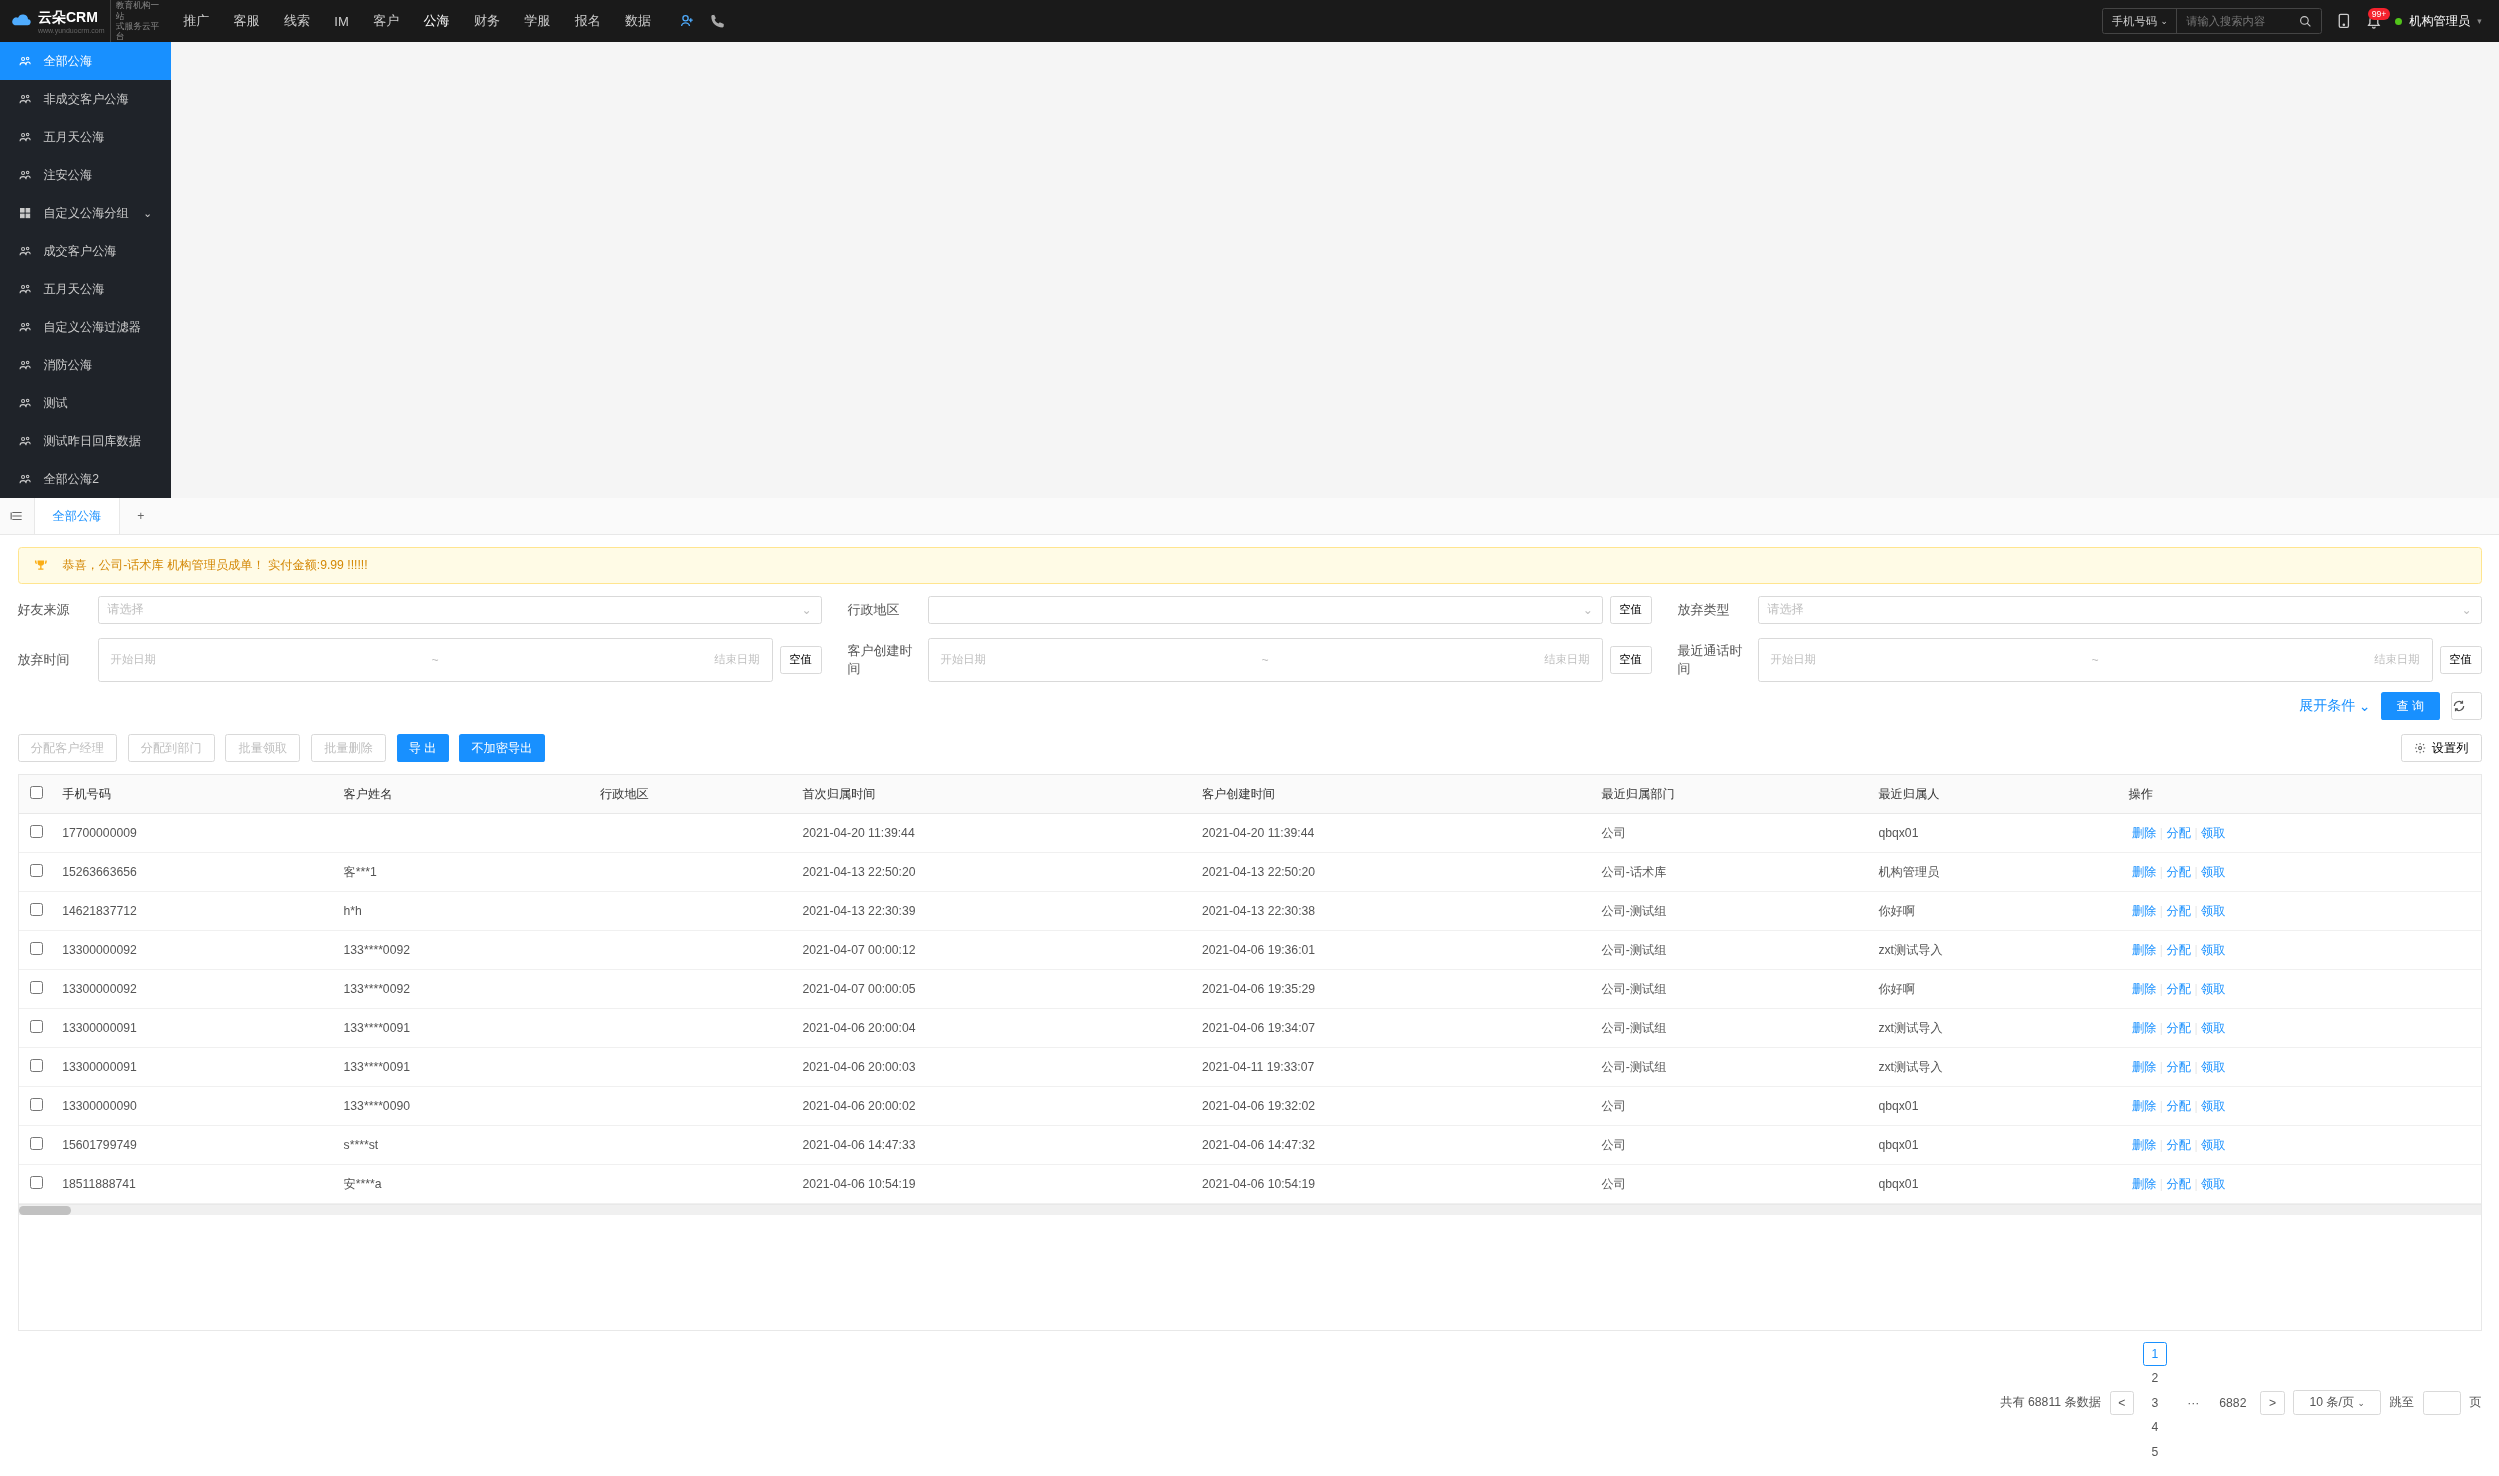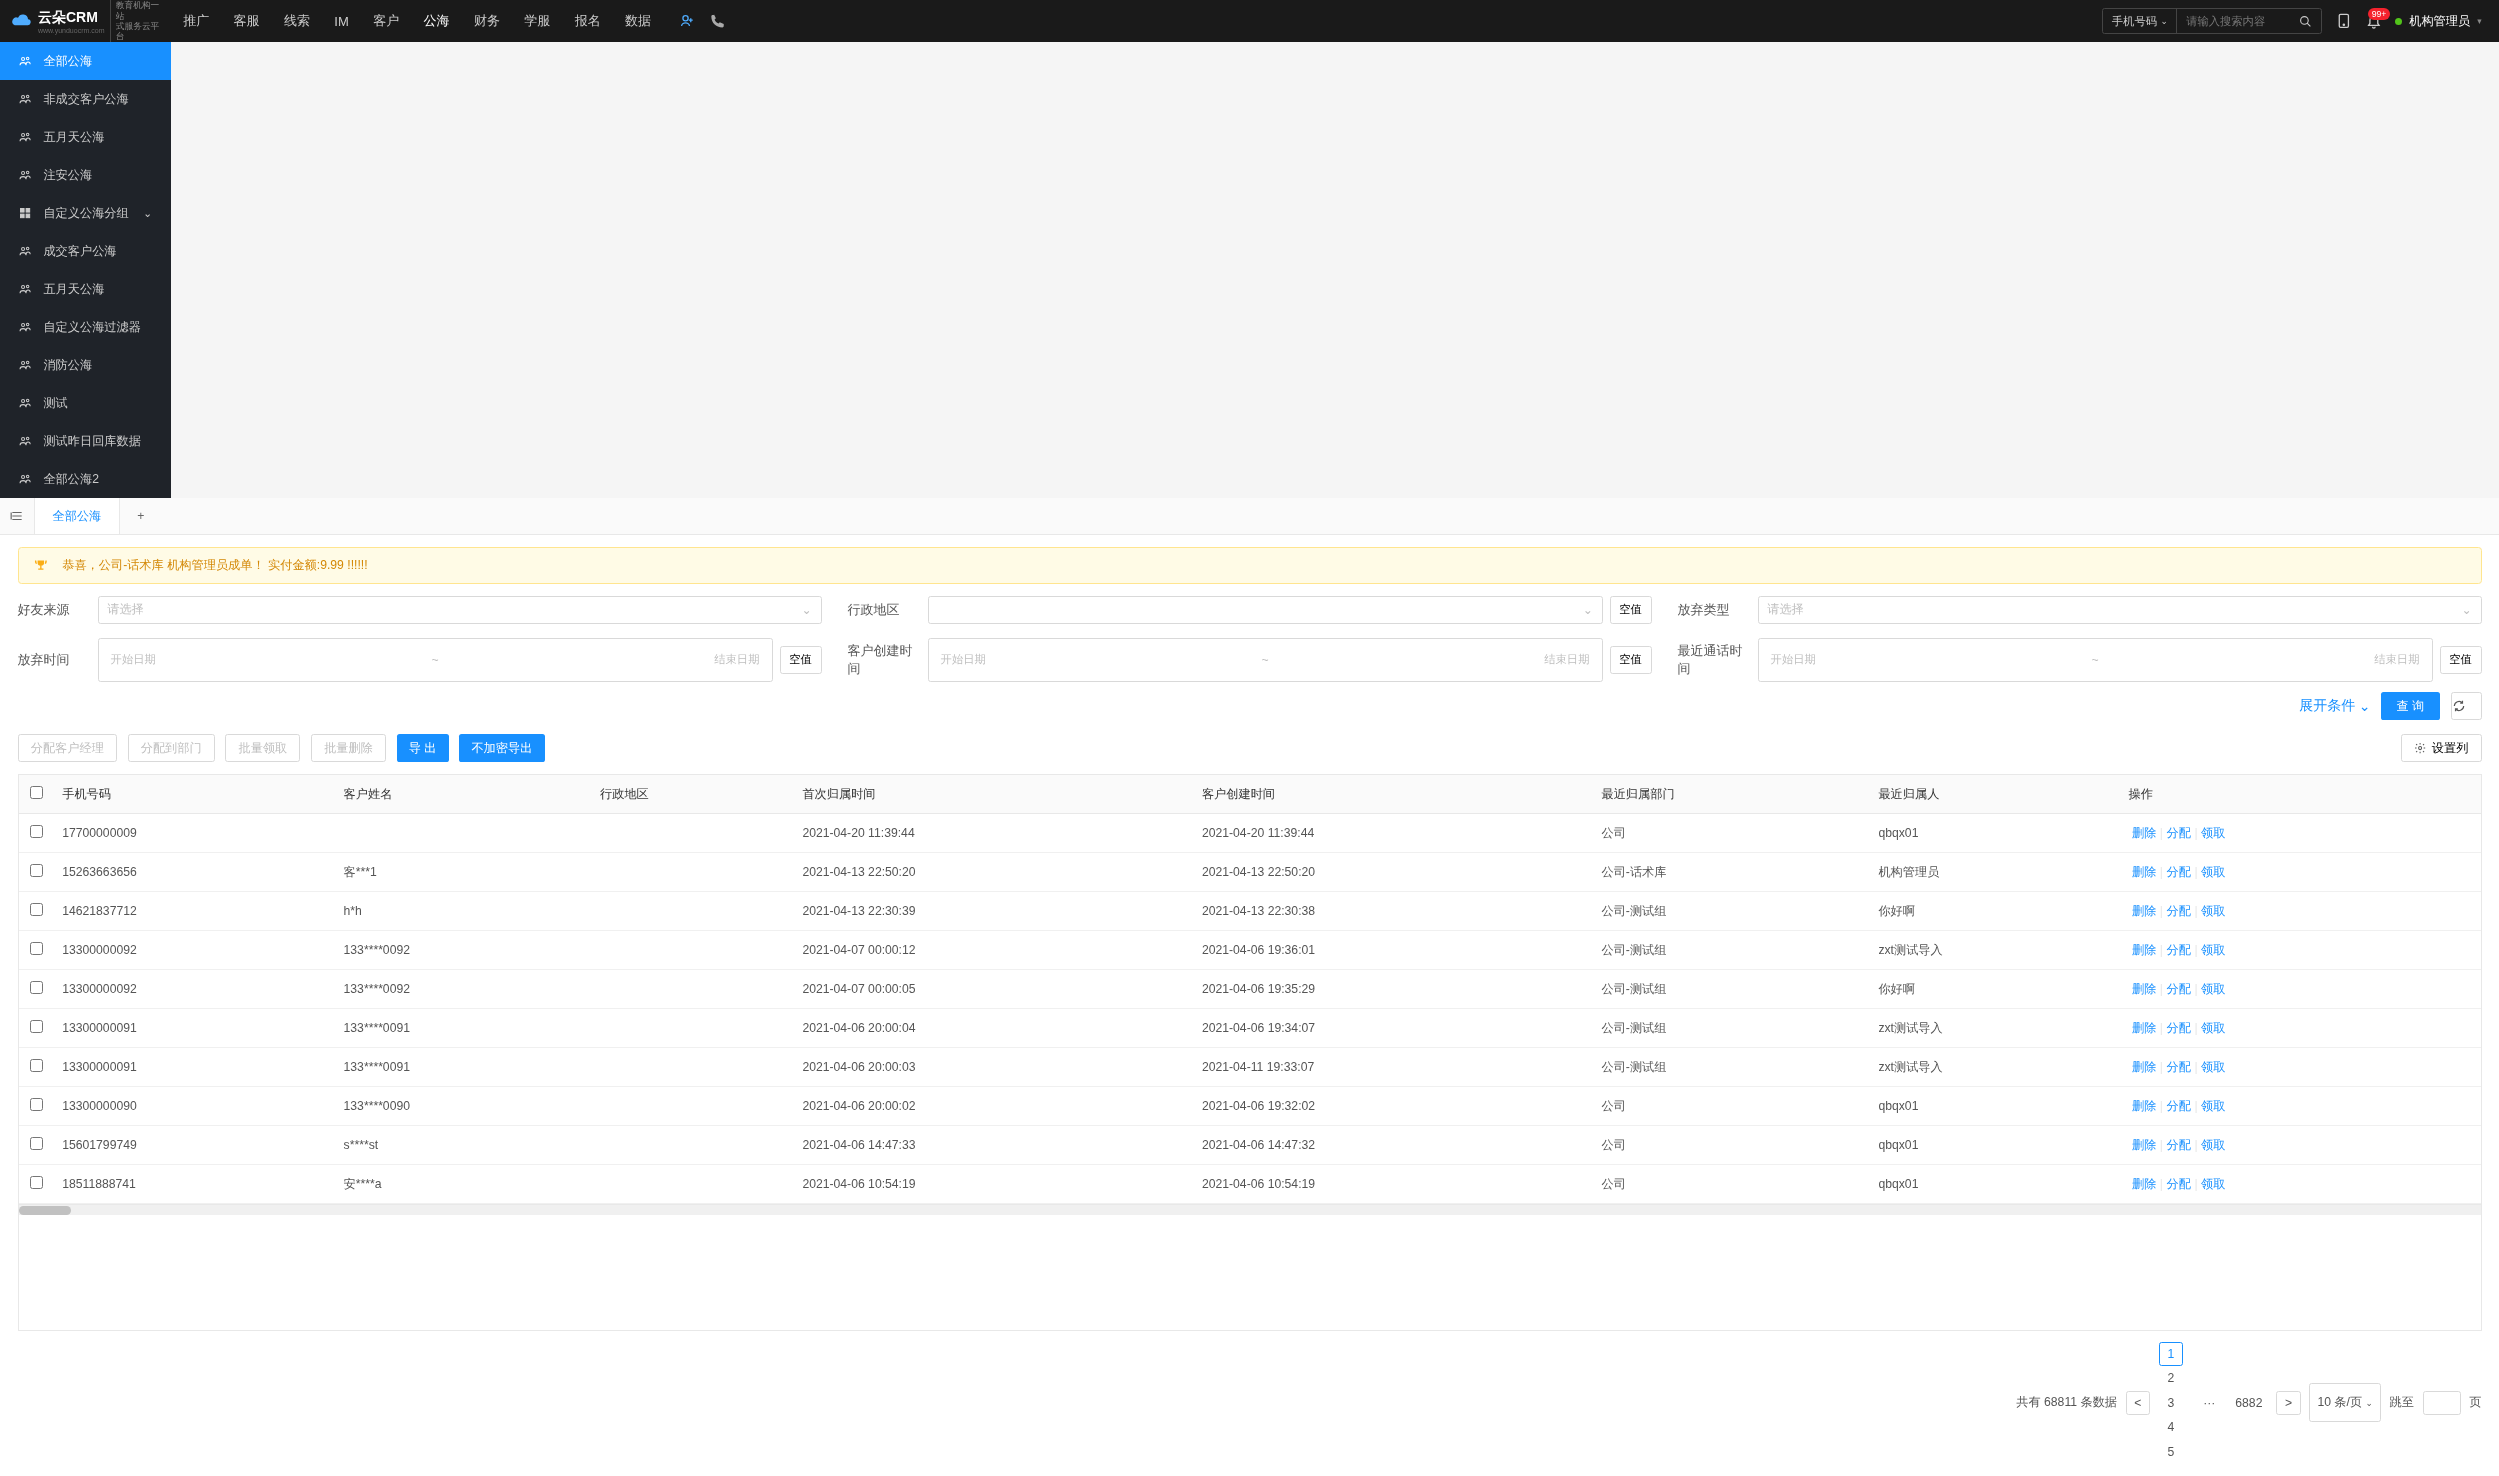--- a/index.html
+++ b/index.html
@@ -79,21 +79,21 @@
 .ops-col { position: sticky; right: 0; background: #fff; box-shadow: -1.7px 0 3.5px rgba(0,0,0,0.05); }
 .table thead .ops-col { background: #fafafa; }
 .hscroll { height: 10.5px; background: #f0f0f0; border-top: 0.9px solid #e8e8e8; position: relative; }
 .hscroll-thumb { position: absolute; left: 0; top: 0.9px; height: 8.7px; width: 52px; background: #c1c1c1; border-radius: 4.4px; }
 
 
 .pagination { display: flex; align-items: center; justify-content: flex-end; gap: 8.7px; padding: 10.5px 0 0; font-size: 12.2px; color: #555; }
 .pg-item { border: 0.9px solid #d9d9d9; border-radius: 2.6px; min-width: 24.4px; height: 24.4px; display: flex; align-items: center; justify-content: center; cursor: pointer; background: #fff; padding: 0 5.2px; }
 .pg-item.active { border-color: #1890ff; color: #1890ff; }
 .pg-item.plain { border: none; }
-.pg-select { border: 0.9px solid #d9d9d9; border-radius: 2.6px; height: 39px; padding: 0 7px; display: flex; align-items: center; gap: 3.5px; }
+.pg-select { border: 0.9px solid #d9d9d9; border-radius: 2.6px; height: 25px; padding: 0 15px; display: flex; align-items: center; gap: 3.5px; }
 .pg-input { border: 0.9px solid #d9d9d9; border-radius: 2.6px; height: 24.4px; width: 38px; text-align: center; }
 
 svg { display: block; }
 </style>
 </head>
 <body>
 
 <div class="header">
   <div class="logo">
     <svg class="logo-cloud" viewBox="0 0 30 22">

